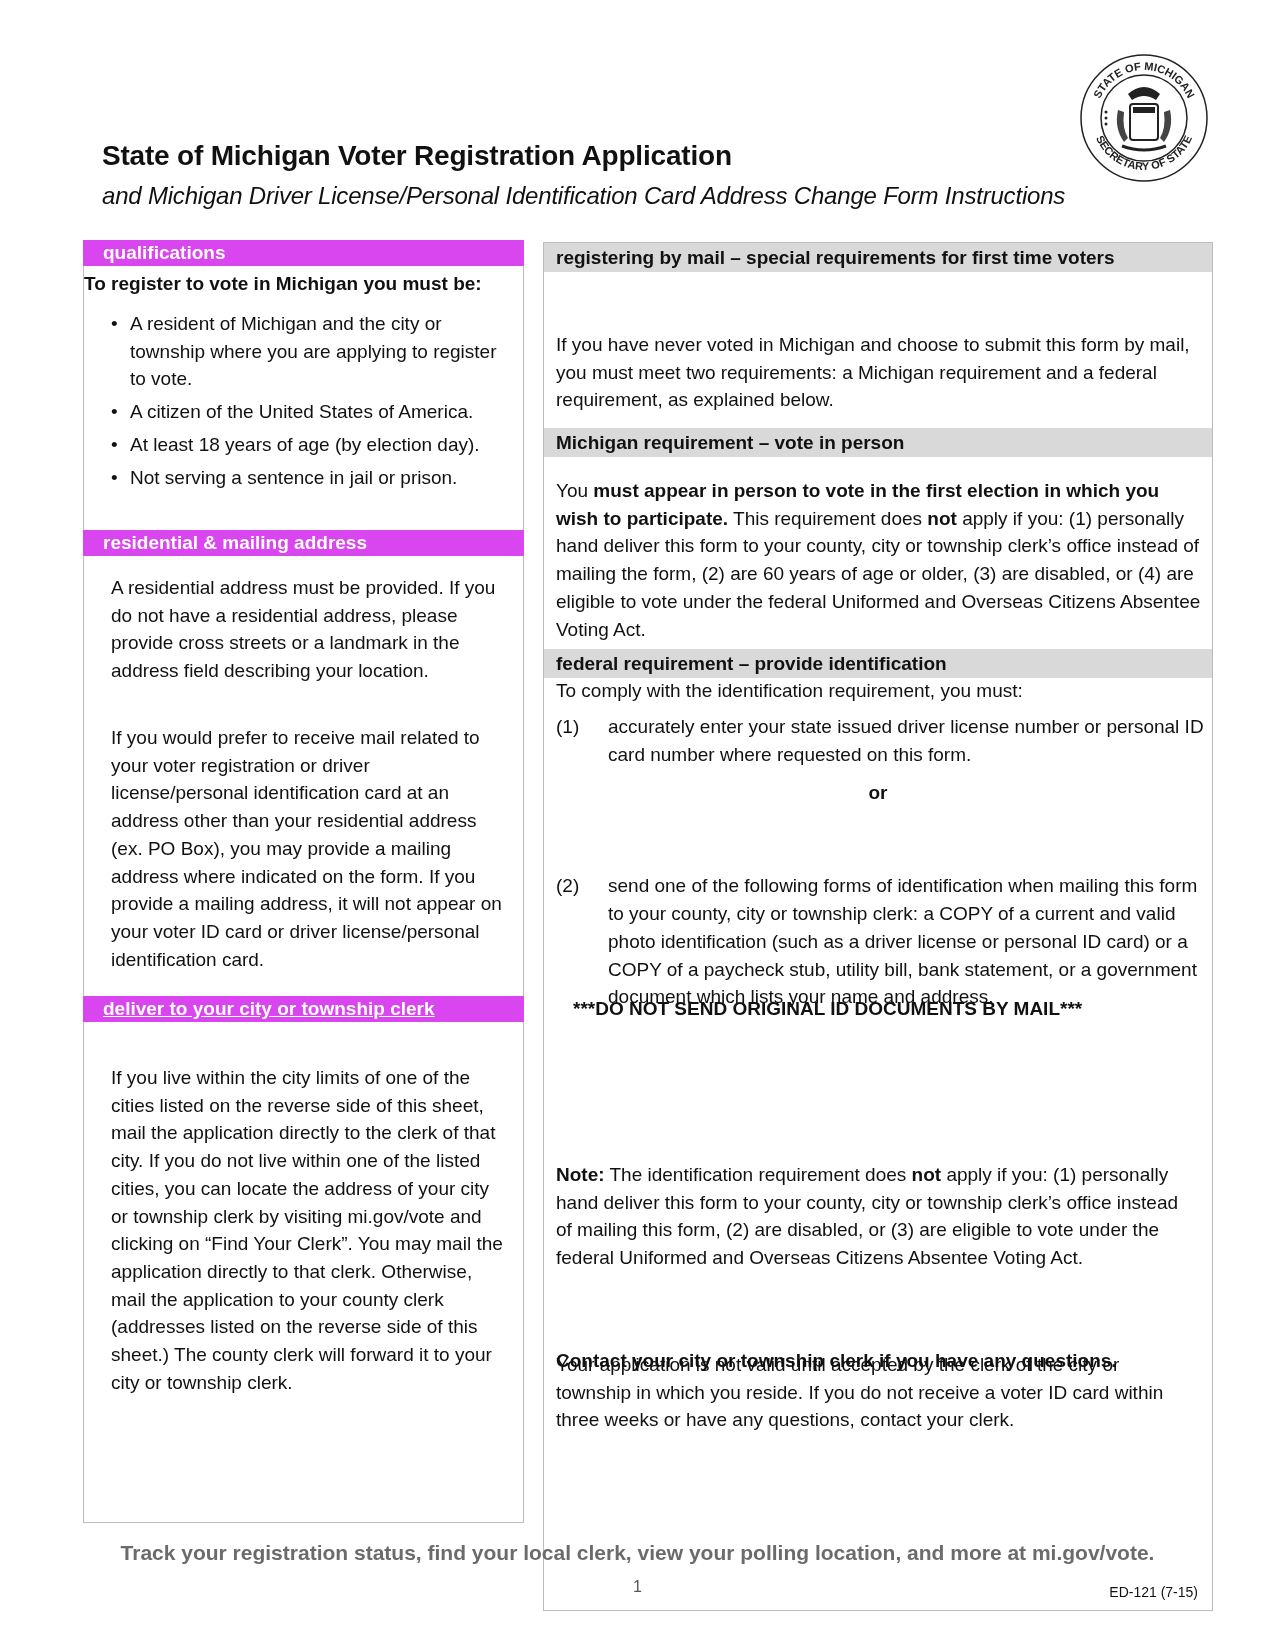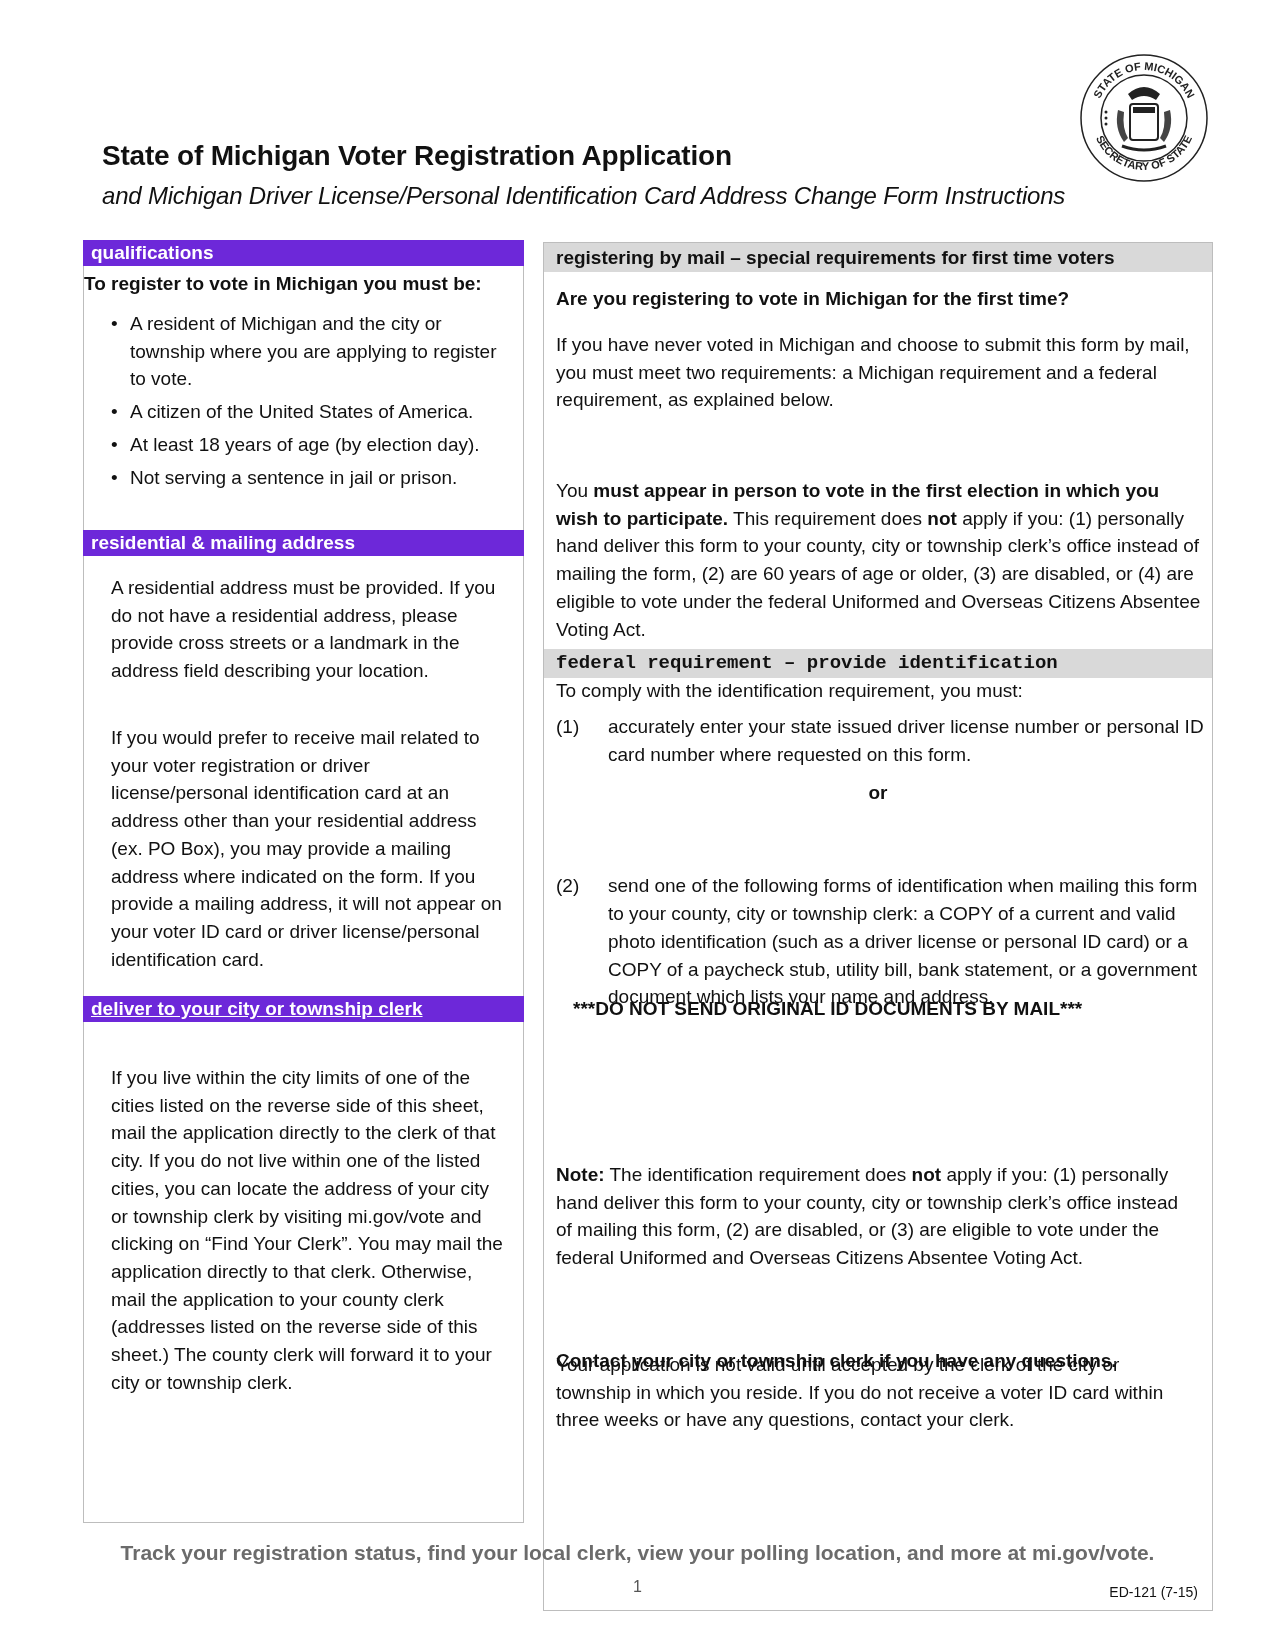--- a/index.html
+++ b/index.html
@@ -3,21 +3,21 @@
 <meta charset="utf-8">
 <style>
   html, body { margin:0; padding:0; background:#fff; }
   body { width:1275px; height:1650px; position:relative; font-family:"Liberation Sans", sans-serif; color:#111; overflow:hidden; }
   .seal { position:absolute; left:1078px; top:52px; width:132px; height:132px; }
   .title { position:absolute; left:102px; top:140px; font-size:28px; font-weight:bold; letter-spacing:-0.2px; }
   .subtitle { position:absolute; left:102px; top:182px; font-size:24px; letter-spacing:-0.2px;font-style:italic; }
   .col { position:absolute; border:1px solid #bdbdbd; box-sizing:border-box; }
   .col-left { left:83px; top:240px; width:441px; height:1283px; border-top:none; }
   .col-right { left:543px; top:242px; width:670px; height:1369px; }
-  .hdr-dark { background:#6d28d9; color:#fff; font-weight:bold; font-size:19px; padding:2px 8px; height:26px; box-sizing:border-box; line-height:22px; }
+  .hdr-dark { background:#d946ef; color:#fff; font-weight:bold; font-size:19px; padding:2px 20px; height:26px; box-sizing:border-box; line-height:22px; }
   .hdr-light { background:#d9d9d9; color:#111; font-weight:bold; font-size:19px; padding:2px 12px; height:29px; box-sizing:border-box; line-height:25px; }
   .p { font-size:19px; line-height:27.7px; }
   .abs { position:absolute; }
   ul.bul { list-style:none; margin:0; padding:0; }
   ul.bul li { position:relative; padding-left:46px; font-size:19px; line-height:27.7px; margin-bottom:5px; }
   ul.bul li::before { content:"\2022"; position:absolute; left:27px; top:0; }
   .numitem { position:relative; padding-left:52px; font-size:19px; line-height:27.7px; }
   .numitem .num { position:absolute; left:0; top:0; }
   .footer { position:absolute; left:0; width:1275px; top:1541px; text-align:center; font-size:21px; font-weight:bold; color:#6b6b6b; }
   .pagenum { position:absolute; left:0; width:1275px; top:1578px; text-align:center; font-size:16px; color:#555; }
@@ -62,26 +62,26 @@
   <div class="hdr-dark abs" style="left:-1px;right:-1px;top:290px;">residential &amp; mailing address</div>
   <div class="abs p" style="left:27px;top:334px;width:390px;">A residential address must be provided.  If you do not have a residential address, please provide cross streets or a landmark in the address field describing your location.</div>
   <div class="abs p" style="left:27px;top:484px;width:395px;">If you would prefer to receive mail related to your voter registration or driver license/personal identification card at an address other than your residential address (ex. PO Box), you may provide a mailing address where indicated on the form.  If you provide a mailing address, it will not appear on your voter ID card or driver license/personal identification card.</div>
 
   <div class="hdr-dark abs" style="left:-1px;right:-1px;top:756px;text-decoration:underline;">deliver to your city or township clerk</div>
   <div class="abs p" style="left:27px;top:824px;width:400px;">If you live within the city limits of one of the cities listed on the reverse side of this sheet, mail the application directly to the clerk of that city.  If you do not live within one of the listed cities, you can locate the address of your city or township clerk by visiting mi.gov/vote and clicking on “Find Your Clerk”. You may mail the application directly to that clerk.  Otherwise, mail the application to your county clerk (addresses listed on the reverse side of this sheet.) The county clerk will forward it to your city or township clerk.</div>
 </div>
 
 <div class="col col-right">
   <div class="hdr-light abs" style="left:0;right:0;top:0;">registering by mail – special requirements for first time voters</div>
-  <div class="abs p" style="left:12px;top:42px;font-weight:bold;">Are you registering to vote in Michigan for the first time?</div>
   <div class="abs p" style="left:12px;top:88px;width:640px;">If you have never voted in Michigan and choose to submit this form by mail, you must meet two requirements:  a Michigan requirement and a federal requirement, as explained below.</div>
 
+  <div class="hdr-light abs" style="left:0;right:0;top:185px;">Michigan requirement – vote in person</div>
   <div class="abs p" style="left:12px;top:234px;width:645px;"><span>You </span><b>must appear in person to vote in the first election in which you wish to participate.</b><span>  This requirement does </span><b>not</b><span> apply if you: (1) personally hand deliver this form to your county, city or township clerk’s office instead of mailing the form, (2) are 60 years of age or older, (3) are disabled, or (4) are eligible to vote under the federal Uniformed and Overseas Citizens Absentee Voting Act.</span></div>
 
-  <div class="hdr-light abs" style="left:0;right:0;top:406px;font-family:Liberation Mono, monospace;">federal requirement – provide identification</div>
+  <div class="hdr-light abs" style="left:0;right:0;top:406px;">federal requirement – provide identification</div>
   <div class="abs p" style="left:12px;top:434px;">To comply with the identification requirement, you must:</div>
   <div class="abs numitem" style="left:12px;top:470px;width:600px;"><span class="num">(1)</span><span>accurately enter your state issued driver license number or personal ID card number where requested on this form.</span></div>
   <div class="abs p" style="left:0;right:0;top:536px;text-align:center;font-weight:bold;">or</div>
   <div class="abs numitem" style="left:12px;top:574px;width:600px;"><span class="num">(2)</span><span>send one of the following forms of identification when mailing this form to your county, city or township clerk: a COPY of a current and valid photo identification (such as a driver license or personal ID card) or a COPY of a paycheck stub, utility bill, bank statement, or a government document which lists your name and address.</span></div>
   <div class="abs p" style="left:29px;top:752px;font-weight:bold;">***DO NOT SEND ORIGINAL ID DOCUMENTS BY MAIL***</div>
   <div class="abs p" style="left:12px;top:918px;width:630px;"><b>Note:</b><span>  The identification requirement does </span><b>not</b><span> apply if you: (1) personally hand deliver this form to your county, city or township clerk’s office instead of mailing this form, (2) are disabled, or (3) are eligible to vote under the federal Uniformed and Overseas Citizens Absentee Voting Act.</span></div>
   <div class="abs p" style="left:12px;top:1104px;font-weight:bold;">Contact your city or township clerk if you have any questions.</div>
   <div class="abs p" style="left:12px;top:1108px;width:640px;">Your application is not valid until accepted by the clerk of the city or township in which you reside.  If you do not receive a voter ID card within three weeks or have any questions, contact your clerk.</div>
 
   <div class="formno">ED-121 (7-15)</div>

